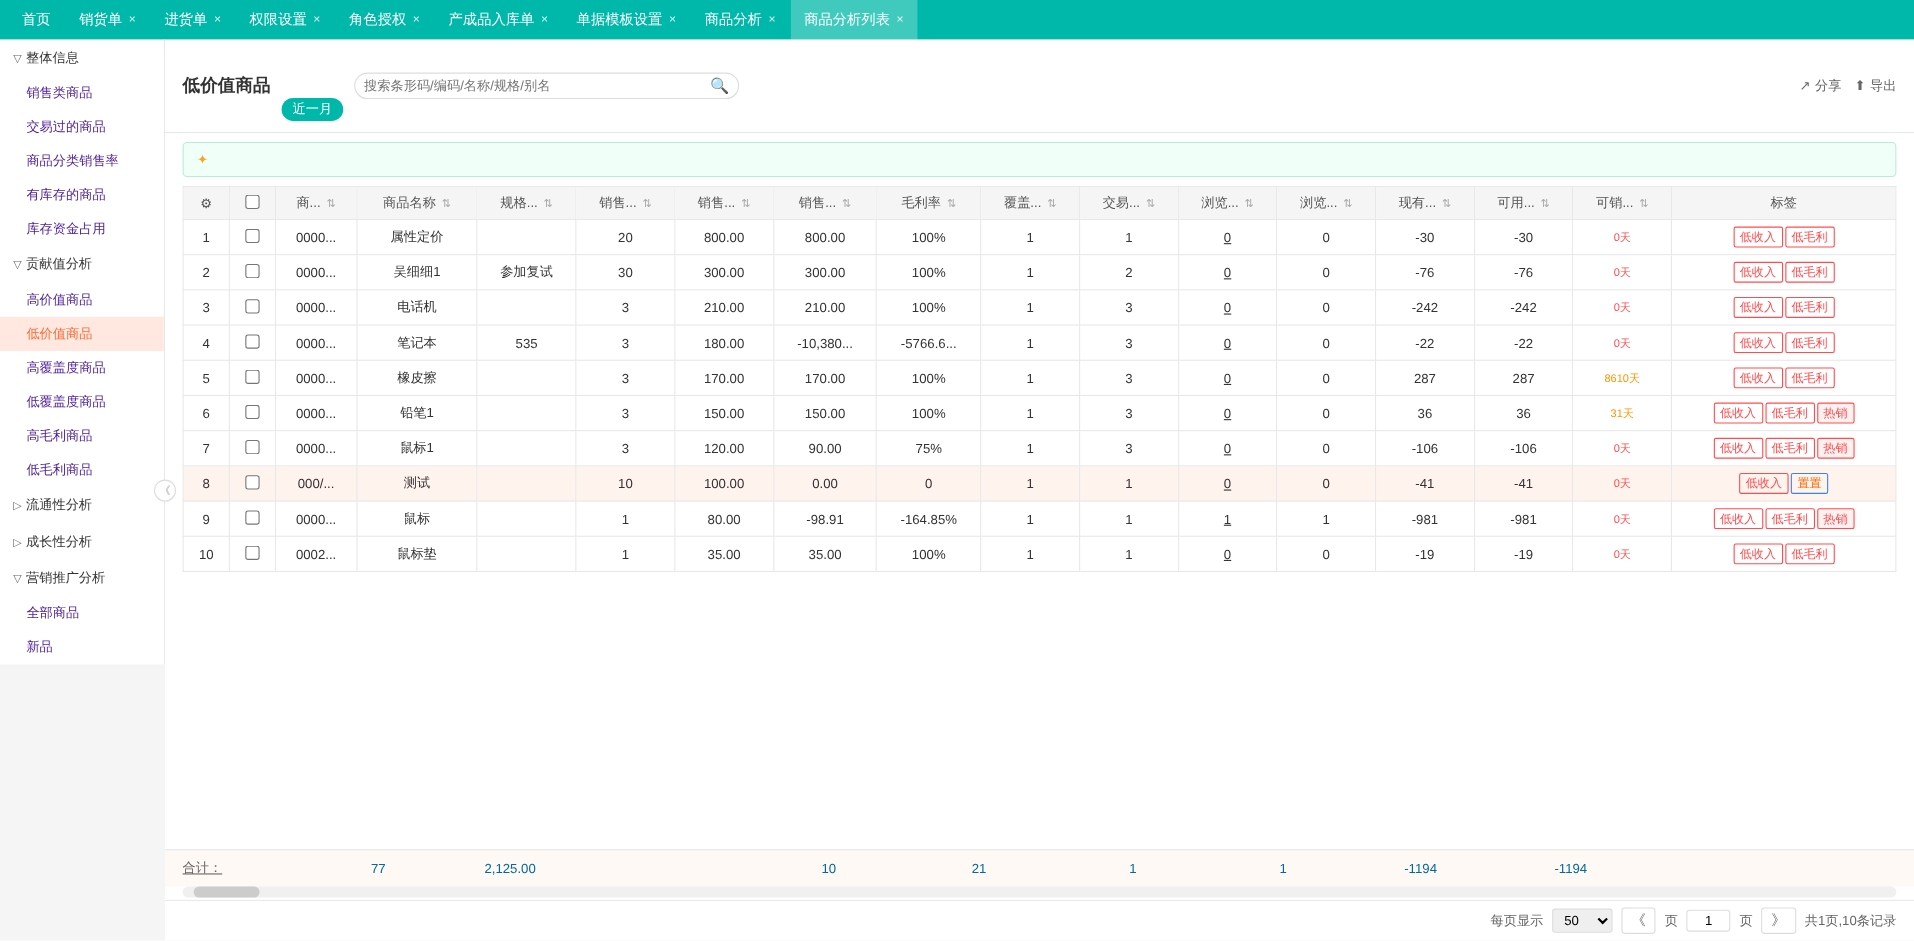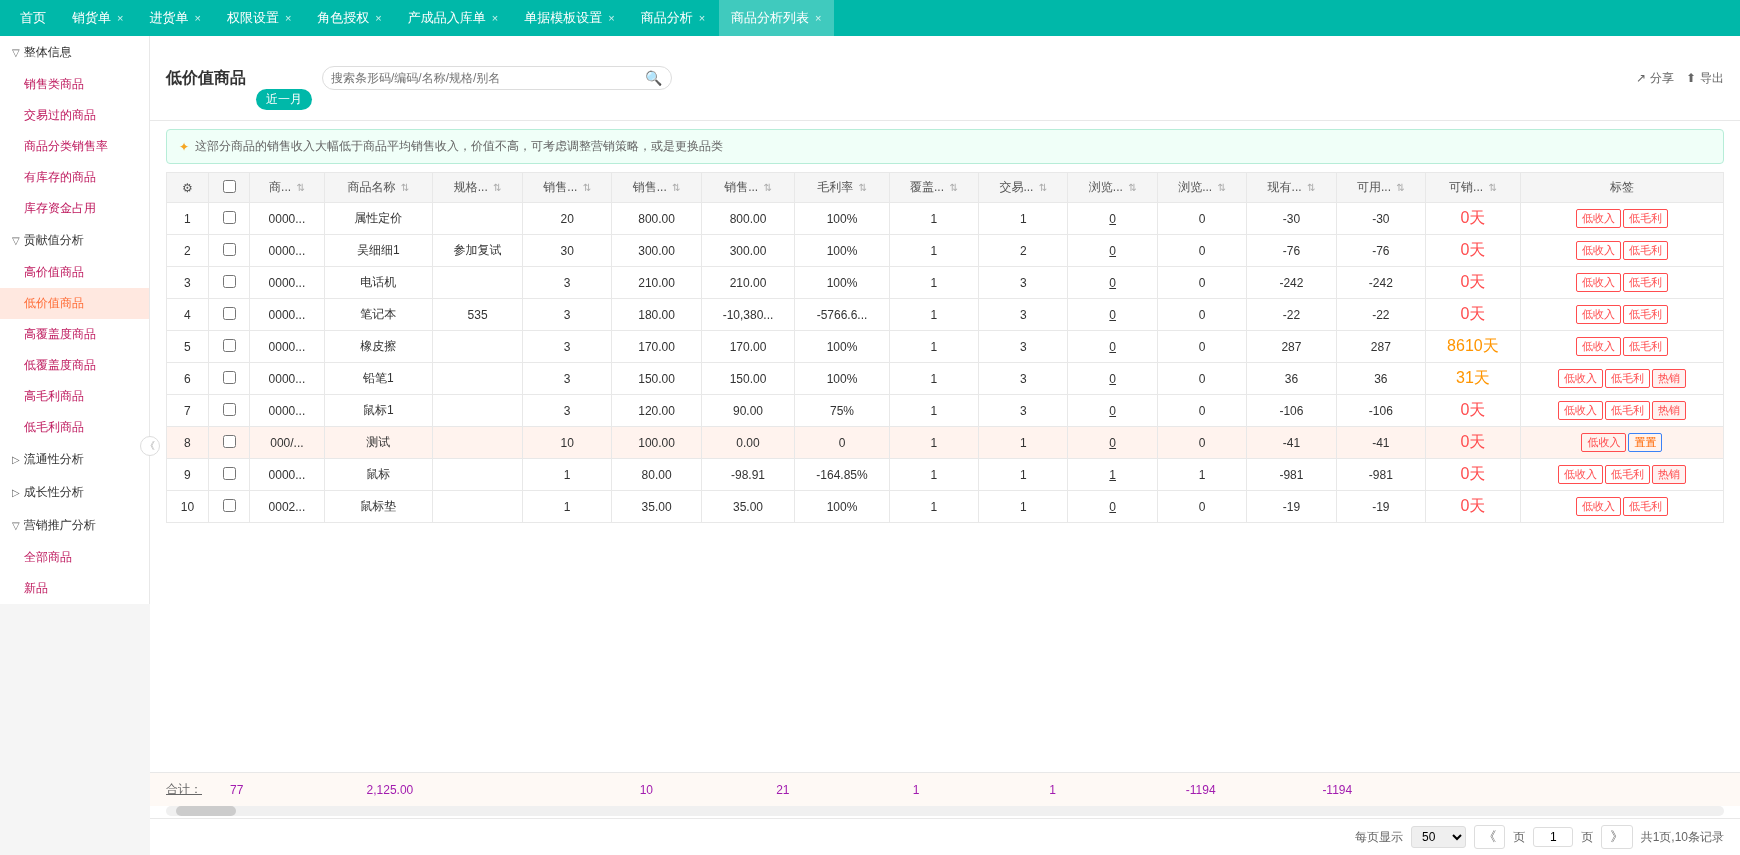--- a/index.html
+++ b/index.html
@@ -54,21 +54,21 @@
       cursor: pointer;
     }
     .sidebar-group-header .arrow {
       margin-right: 4px;
       font-size: 10px;
       color: #666;
     }
     .sidebar-item {
       padding: 7px 12px 7px 24px;
       font-size: 12px;
-      color: #be185d;
+      color: #4c1d95;
       cursor: pointer;
     }
     .sidebar-item.active { background: #ffe8e0; color: #ff6b35; }
     
     
     .content-area {
       flex: 1;
       display: flex;
       flex-direction: column;
       overflow: hidden;
@@ -179,42 +179,42 @@
     tbody tr.highlighted { background: #fff3ee; }
     .tag {
       display: inline-block;
       padding: 1px 5px;
       border-radius: 2px;
       font-size: 11px;
       margin: 1px;
     }
     .tag-red { color: #ff4d4f; border: 1px solid #ff4d4f; }
     .tag-hot { color: #ff4d4f; background: #fff1f0; border: 1px solid #ff4d4f; }
-    .days-tag { color: #ff4d4f; font-size: 16px; }
+    .days-tag { color: #ff4d4f; font-size: 10px; }
     .underline-link { text-decoration: underline; color: #333; }
     
     
     .table-footer {
       border-top: 1px solid #e8e8e8;
       padding: 8px 16px;
       display: flex;
       align-items: center;
       background: #fef9f5;
     }
     .footer-total-label { color: #666; margin-right: 20px; text-decoration: underline; }
     .footer-cells {
       display: flex;
       gap: 0;
       flex: 1;
     }
     .footer-cell {
       flex: 1;
-      text-align: left;
+      text-align: right;
       padding: 0 8px;
-      color: #a21caf;
+      color: #0369a1;
     }
     
     
     .pagination-bar {
       display: flex;
       align-items: center;
       justify-content: flex-end;
       padding: 6px 16px;
       border-top: 1px solid #e8e8e8;
       gap: 8px;
@@ -386,21 +386,20 @@
         </div>
         <div class="action-btn">
           <span>⬆</span>
           <span>导出</span>
         </div>
       </div>
     </div>
 
     <div class="info-bar">
       <span class="info-icon">✦</span>
-      <span>这部分商品的销售收入大幅低于商品平均销售收入，价值不高，可考虑调整营销策略，或是更换品类</span>
     </div>
 
     <div class="table-wrapper">
       <table>
         <thead>
           <tr>
             <th>⚙</th>
             <th><input type="checkbox" style=""></th>
             <th>商... <span class="sort-icon">⇅</span></th>
             <th>商品名称 <span class="sort-icon">⇅</span></th>

